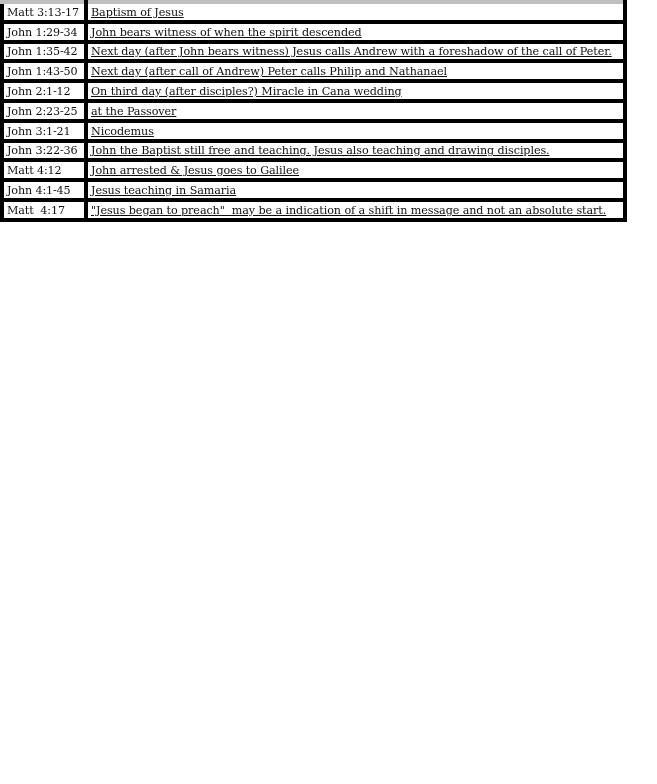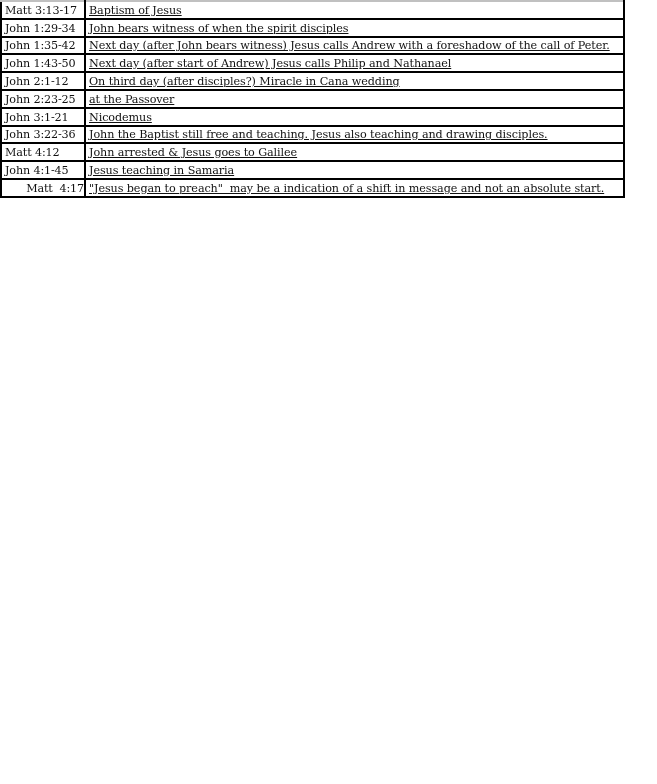--- a/index.html
+++ b/index.html
@@ -9,21 +9,21 @@
     border-collapse: collapse;
     table-layout: fixed;
     width: 623px;
     font-family: "DejaVu Serif", "Liberation Serif", serif;
     font-size: 11.2px;
     color: #111111;
   }
   col.c1 { width: 84px; }
   col.c2 { width: 539px; }
   td {
-    border: 2px solid #000000;
+    border: 4px solid #000000;
     height: 15.8px;
     padding: 0 0 0 3px;
     line-height: 15px;
     white-space: nowrap;
     overflow: hidden;
     vertical-align: bottom;
   }
   tr:first-child td { border-top-color: #c0c0c0; }
   td.ref { letter-spacing: -0.15px; }
   td.desc { letter-spacing: -0.1px; text-decoration: underline; }
@@ -37,29 +37,29 @@
         <col class="c1">
         <col class="c2">
       </colgroup>
     <tbody>
       <tr>
         <td class="ref">Matt 3:13-17</td>
         <td class="desc">Baptism of Jesus</td>
       </tr>
       <tr>
         <td class="ref">John 1:29-34</td>
-        <td class="desc">John bears witness of when the spirit disciples</td>
+        <td class="desc">John bears witness of when the spirit descended</td>
       </tr>
       <tr>
         <td class="ref">John 1:35-42</td>
         <td class="desc">Next day (after John bears witness)  Jesus calls Andrew with a foreshadow of the call of Peter.</td>
       </tr>
       <tr>
         <td class="ref">John 1:43-50</td>
-        <td class="desc">Next day (after start of Andrew) Jesus calls Philip and Nathanael</td>
+        <td class="desc">Next day (after call of Andrew) Peter calls Philip and Nathanael</td>
       </tr>
       <tr>
         <td class="ref">John 2:1-12</td>
         <td class="desc">On third day (after disciples?) Miracle in Cana wedding</td>
       </tr>
       <tr>
         <td class="ref">John 2:23-25</td>
         <td class="desc">at the Passover</td>
       </tr>
       <tr>
@@ -72,18 +72,18 @@
       </tr>
       <tr>
         <td class="ref">Matt 4:12</td>
         <td class="desc">John arrested &amp; Jesus goes to Galilee</td>
       </tr>
       <tr>
         <td class="ref">John 4:1-45</td>
         <td class="desc">Jesus teaching in Samaria</td>
       </tr>
       <tr>
-        <td class="ref" style="white-space: pre; text-align: right;">Matt  4:17</td>
+        <td class="ref" style="white-space: pre;">Matt  4:17</td>
         <td class="desc" style="white-space: pre;">"Jesus began to preach"  may be a indication of a shift in message and not an absolute start.</td>
       </tr>
     </tbody>
   </table>
 </div>
 
 </body></html>

